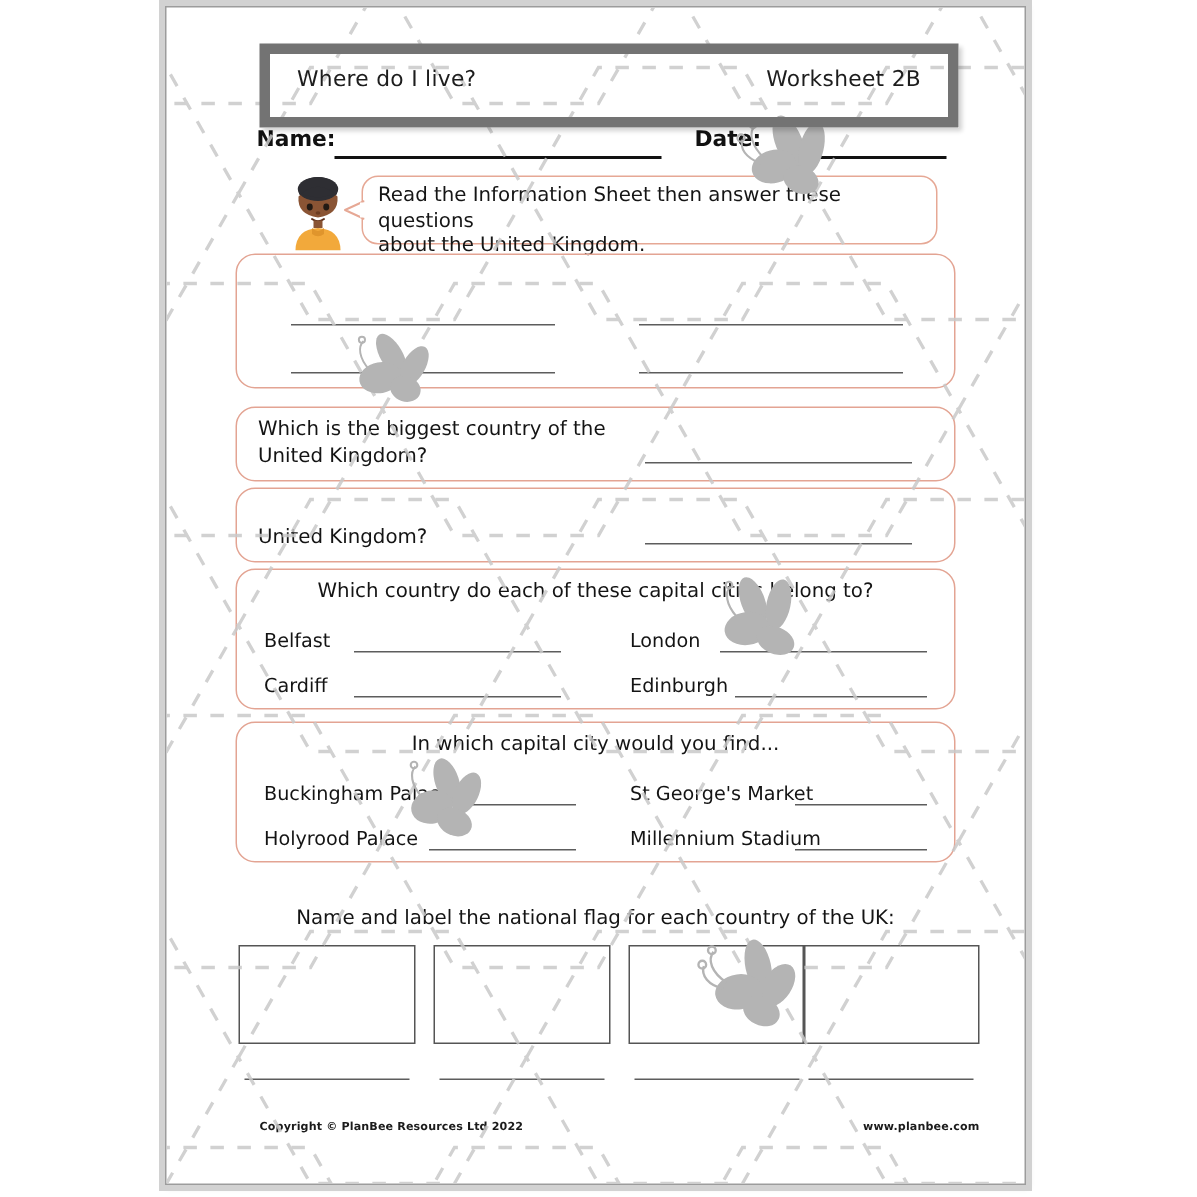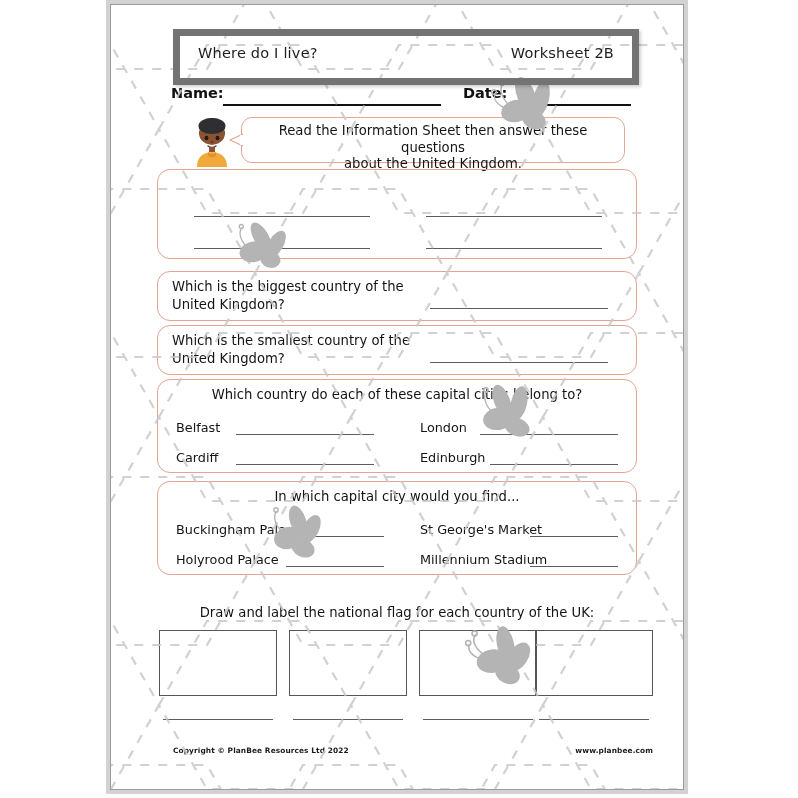--- a/index.html
+++ b/index.html
@@ -57,21 +57,21 @@
   .bubble{
     position:absolute;left:130px;top:112px;width:382px;height:44px;
     border:1.3px solid #e6a895;border-radius:11px;background:transparent;
   }
   .bubble-tail{
     position:absolute;left:118px;top:128px;width:14px;height:14px;
     z-index:4;
   }
   .bubble p{
     margin:0;padding:5px 10px 0;
-    text-align:center;font-size:13.2px;line-height:16.5px;color:#151515;
+    text-align:left;font-size:13.2px;line-height:16.5px;color:#151515;
   }
 
   
   .qbox{
     position:absolute;
     border:1.3px solid #e3a493;border-radius:13px;background:transparent;
   }
   .q-title{
     position:absolute;left:0;right:0;top:7px;
     text-align:center;font-size:13.2px;color:#141414;
@@ -272,21 +272,21 @@
     <div class="qbox" style="left:46px;top:266px;width:478px;height:48px;">
       <div class="q-text" style="left:14px;top:6px;">
         <span>Which is the biggest country of the</span><br>
         <span>United Kingdom?</span>
       </div>
       <div class="ans-rule" style="left:272px;top:36px;width:178px;"></div>
     </div>
 
     <div class="qbox" style="left:46px;top:320px;width:478px;height:48px;">
       <div class="q-text" style="left:14px;top:6px;">
-        <span>Which is the smallest country of the</span><br>
+        <br>
         <span>United Kingdom?</span>
       </div>
       <div class="ans-rule" style="left:272px;top:36px;width:178px;"></div>
     </div>
 
     <div class="qbox" style="left:46px;top:374px;width:478px;height:92px;">
       <div class="q-title">Which country do each of these capital cities belong to?</div>
 
       <span class="ans-label" style="left:18px;top:40px;">Belfast</span>
       <div class="ans-rule" style="left:78px;top:54px;width:138px;"></div>
@@ -310,21 +310,21 @@
       <span class="ans-label" style="left:262px;top:40px;">St George's Market</span>
       <div class="ans-rule" style="left:372px;top:54px;width:88px;"></div>
 
       <span class="ans-label" style="left:18px;top:70px;text-align:center;">Holyrood Palace</span>
       <div class="ans-rule" style="left:128px;top:84px;width:98px;"></div>
 
       <span class="ans-label" style="left:262px;top:70px;">Millennium Stadium</span>
       <div class="ans-rule" style="left:372px;top:84px;width:88px;"></div>
     </div>
 
-    <div class="flag-title">Draw and label the national flag for each country of the UK:</div>
+    <div class="flag-title">Name and label the national flag for each country of the UK:</div>
 
     <div class="flag-box" style="left:48px;width:116px;"></div>
     <div class="flag-box" style="left:178px;width:116px;"></div>
     <div class="flag-box" style="left:308px;width:116px;"></div>
     <div class="flag-box" style="left:424px;width:116px;"></div>
 
     <div class="flag-rule" style="left:52px;width:110px;"></div>
     <div class="flag-rule" style="left:182px;width:110px;"></div>
     <div class="flag-rule" style="left:312px;width:110px;"></div>
     <div class="flag-rule" style="left:428px;width:110px;"></div>

